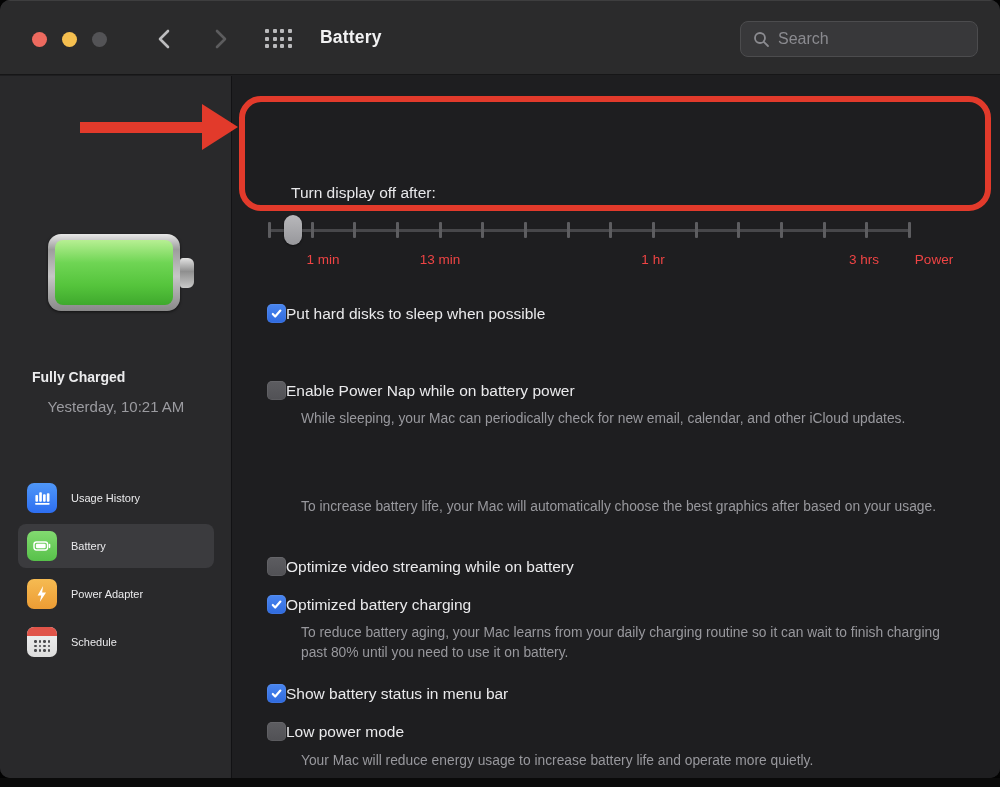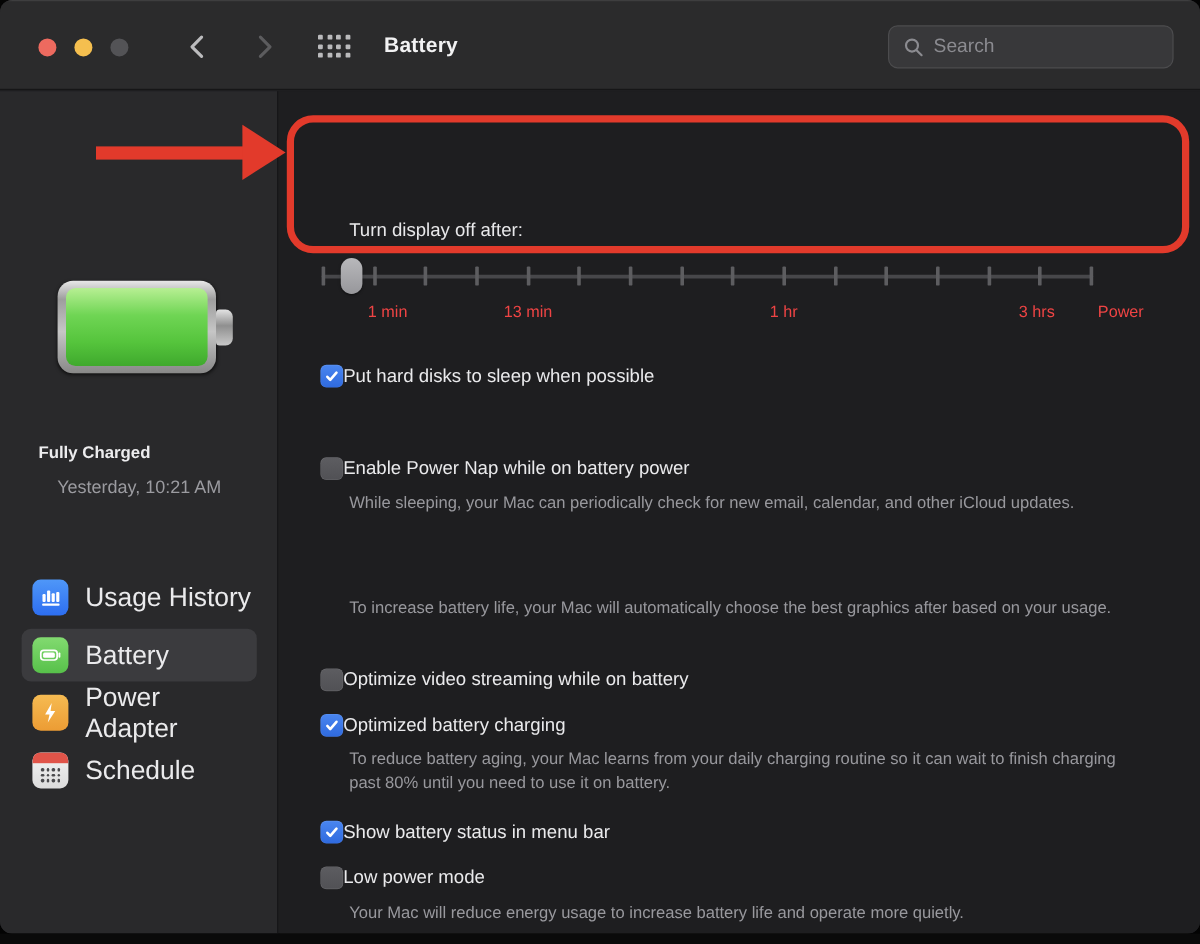--- a/index.html
+++ b/index.html
@@ -81,21 +81,21 @@
   .side-icon { width: 30px; height: 30px; border-radius: 7px; flex: 0 0 30px;
     display: flex; align-items: center; justify-content: center; }
   .icon-usage   { background: linear-gradient(180deg, #4f97f8, #2d6ef1); }
   .icon-battery { background: linear-gradient(180deg, #82da70, #57c14a); }
   .icon-power   { background: linear-gradient(180deg, #f6bb52, #ec9c34); }
   .icon-sched   { background: linear-gradient(180deg, #f3f3f3, #dcdcdc); position: relative; overflow: hidden; }
   .sched-band { position: absolute; left: 0; top: 0; width: 100%; height: 9px; background: #e05449; }
   .sched-dots { position: absolute; left: 7px; top: 13px; display: grid;
     grid-template-columns: repeat(4, 2.6px); grid-template-rows: repeat(3, 2.6px); gap: 2px; }
   .sched-dots i { background: #4a4a4d; border-radius: 50%; }
-  .side-label { color: #eaeaec; font-size: 22px; }
+  .side-label { color: #eaeaec; font-size: 11px; }
 
   
   .content { position: absolute; left: 233px; top: 76px; width: 767px; height: 702px; background: #1e1e20; }
 
   .slider-label { position: absolute; left: 34px; top: 108px; color: #e8e8ea; font-size: 15.5px; margin-left: 24px; }
   .slider { position: absolute; left: 35px; top: 139px; width: 643px; height: 30px; }
   .slider-track { position: absolute; left: 0; right: 0; top: 13.5px; height: 3px; background: #47474a; border-radius: 2px; }
   .slider-ticks { position: absolute; left: 0; right: 0; top: 7px; height: 16px;
     display: flex; justify-content: space-between; }
   .slider-ticks i { width: 3px; height: 16px; background: #5d5d60; border-radius: 1px; }
@@ -111,21 +111,21 @@
   .checkbox {
     width: 19px; height: 19px; border-radius: 5px; flex: 0 0 19px;
     background: linear-gradient(180deg, #5d5d61, #515155);
     box-shadow: inset 0 0 0 .5px rgba(255,255,255,.12);
     display: flex; align-items: center; justify-content: center;
   }
   .checkbox svg { display: none; }
   .checkbox.checked { background: linear-gradient(180deg, #4a86f0, #2f6ade); }
   .checkbox.checked svg { display: block; }
   .setting-label { color: #eaeaec; font-size: 15.5px; white-space: nowrap; }
-  .setting-desc { position: absolute; left: 58px; width: 662px; color: #98989d;
+  .setting-desc { position: absolute; left: 68px; width: 662px; color: #98989d;
     font-size: 13.8px; line-height: 19.5px; }
 
   
   .annot-rect {
     position: absolute; left: 239px; top: 96px; width: 752px; height: 115px;
     border: 6px solid #e23a2b; border-radius: 22px; z-index: 30; pointer-events: none;
   }
   .annot-arrow { position: absolute; z-index: 30; pointer-events: none; }
   .arrow-shaft { position: absolute; left: 80px; top: 122px; width: 124px; height: 11px; background: #e23a2b; }
   .arrow-head { position: absolute; left: 202px; top: 104px; width: 0; height: 0;

